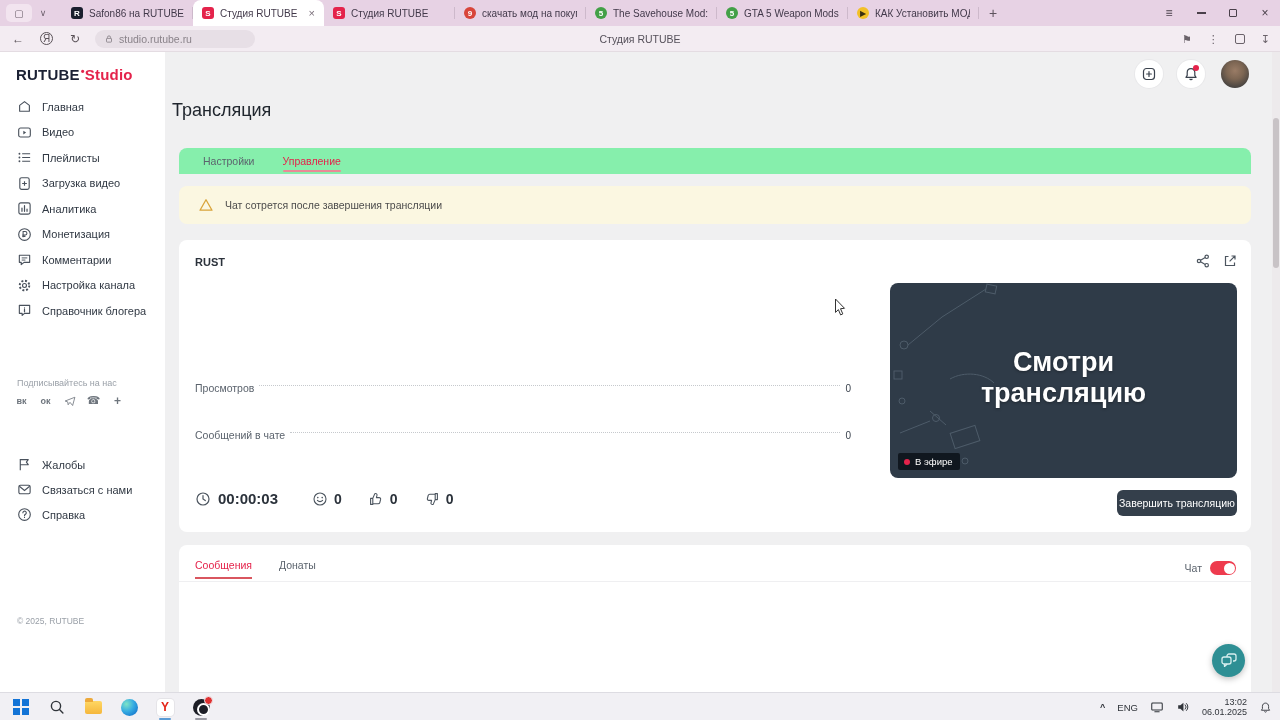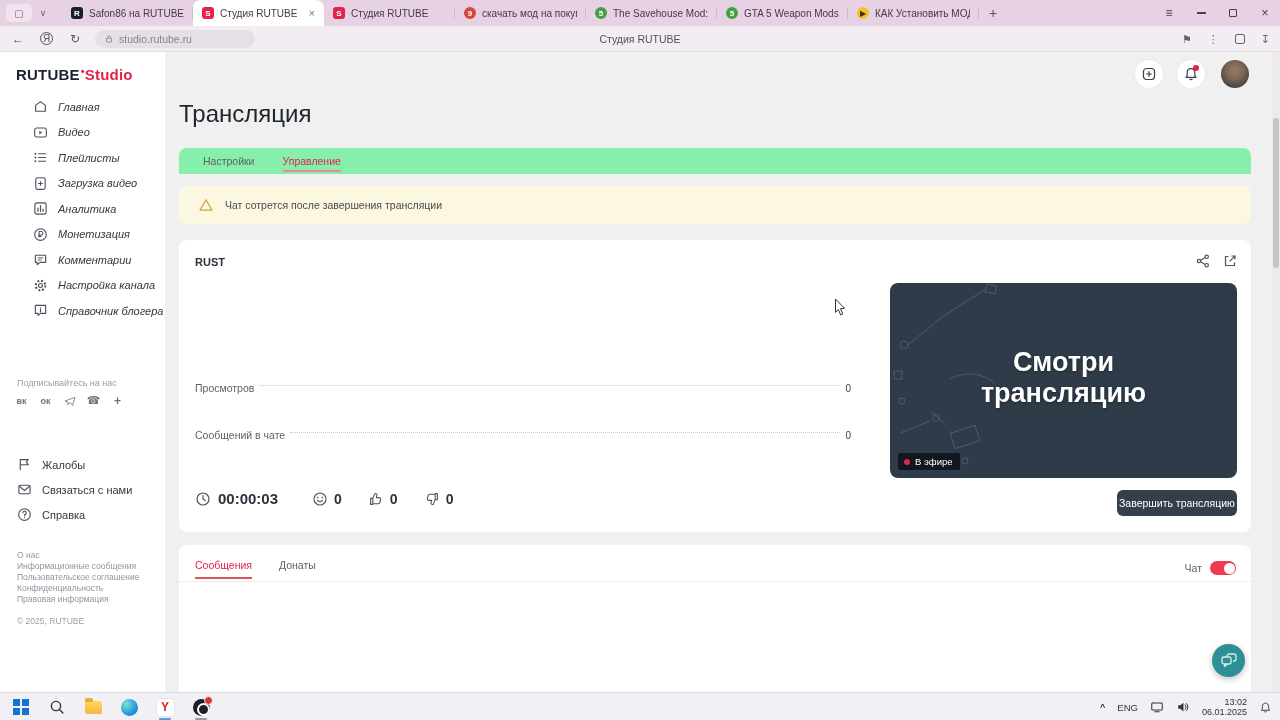--- a/index.html
+++ b/index.html
@@ -31,39 +31,39 @@
   .addr-right { position:absolute; right:10px; top:0; height:26px; display:flex; align-items:center; gap:16px; color:#6a626a; font-size:11px; }
 
   
   .app { position:absolute; left:0; top:52px; width:1280px; height:640px; background:#f0f0f1; overflow:hidden; }
 
   .sidebar { position:absolute; left:0; top:0; width:165px; height:640px; background:#fff; }
   .logo { position:absolute; left:16px; top:14px; font-size:15px; letter-spacing:.2px; white-space:nowrap; }
   .logo b { color:#1b2134; font-weight:800; }
   .logo .dot { color:#e4234b; font-weight:800; position:relative; top:-5px; font-size:11px; margin-left:1px; }
   .logo .sub { color:#e4234b; font-weight:600; }
-  .nav { position:absolute; left:16px; top:42px; width:165px;font-style:italic; }
+  .nav { position:absolute; left:0; top:42px; width:165px; }
   .nav-item { height:25.5px; display:flex; align-items:center; gap:10px; padding-left:17px; font-size:11px; color:#303843; cursor:pointer; }
   .nav-item svg { flex:0 0 15px; color:#49515c; }
   .nav-item.active { color:#e4234b; }
   .nav-item.active svg { color:#e4234b; }
   .side-label { position:absolute; left:17px; top:326px; font-size:9px; color:#9aa0a8; }
   .socials { position:absolute; left:14px; top:341px; display:flex; gap:9px; }
   .soc { width:15px; height:15px; display:flex; align-items:center; justify-content:center; color:#6e757d; font-size:9px; font-weight:bold; }
   .nav2 { position:absolute; left:0; top:400px; width:165px; }
   .nav2 .nav-item { height:25px; }
   .sfoot { position:absolute; left:17px; top:498px; font-size:8.5px; line-height:11px; color:#8f969e; }
   .sfoot div { cursor:pointer; }
   .scopy { position:absolute; left:17px; top:564px; font-size:8.5px; color:#9aa0a8; }
 
   .hdr-btn { position:absolute; top:8px; width:28px; height:28px; border-radius:50%; background:#fff; display:flex; align-items:center; justify-content:center; color:#3a424d; box-shadow:0 0 0 1px #e8e8ea; }
   .avatar { position:absolute; top:8px; left:1221px; width:28px; height:28px; border-radius:50%; background:radial-gradient(circle at 50% 38%, #9a7c66 0%, #7d6653 38%, #42403f 80%, #2f2e2e 100%); }
   .bell-dot { position:absolute; top:5px; right:6px; width:6px; height:6px; border-radius:50%; background:#e4234b; }
 
-  .page-title { position:absolute; left:179px; top:48px; font-size:24px; color:#20262e; }
+  .page-title { position:absolute; left:172px; top:48px; font-size:18px; color:#20262e; }
 
   .tabsbar { position:absolute; left:179px; top:96px; width:1072px; height:26px; background:#86efac; border-radius:8px 8px 0 0; display:flex; align-items:center; gap:28px; padding-left:24px; }
   .ptab { font-size:10.5px; color:#5b636d; position:relative; height:26px; display:flex; align-items:center; cursor:pointer; }
   .ptab.active { color:#e4234b; }
   .ptab.active::after { content:""; position:absolute; left:0; right:0; bottom:2px; height:2px; background:#e98a96; border-radius:1px; }
 
   .banner { position:absolute; left:179px; top:134px; width:1072px; height:38px; background:#fbf7e1; border-radius:8px; display:flex; align-items:center; gap:11px; padding-left:19px; }
   .banner-text { font-size:10.5px; color:#4c4c4c; }
 
   .card1 { position:absolute; left:179px; top:188px; width:1072px; height:292px; background:#fff; border-radius:8px; }
@@ -295,27 +295,20 @@
       </div>
       <div class="nav-item">
         <svg width="15" height="15" viewBox="0 0 16 16">
             <circle cx="8" cy="8" r="6.2" fill="none" stroke="currentColor" stroke-width="1.2"></circle>
             <path d="M6.3 6.2a1.8 1.8 0 113 1.3c-.6.5-1.3.8-1.3 1.7M8 11v.2" fill="none" stroke="currentColor" stroke-width="1.2" stroke-linecap="round"></path>
           </svg>
         <span>Справка</span>
       </div>
     </div>
 
-    <div class="sfoot">
-      <div>О нас</div>
-      <div>Информационные сообщения</div>
-      <div>Пользовательское соглашение</div>
-      <div>Конфиденциальность</div>
-      <div>Правовая информация</div>
-    </div>
     <div class="scopy">© 2025, RUTUBE</div>
   </div>
 
   <div class="hdr-btn" style="left:1135px;">
     <svg width="16" height="16" viewBox="0 0 16 16">
         <rect x="2.5" y="2.5" width="11" height="11" rx="3" fill="none" stroke="currentColor" stroke-width="1.2"></rect>
         <path d="M8 5.6v4.8M5.6 8h4.8" stroke="currentColor" stroke-width="1.2" stroke-linecap="round"></path>
       </svg>
   </div>
   <div class="hdr-btn" style="left:1177px;">

